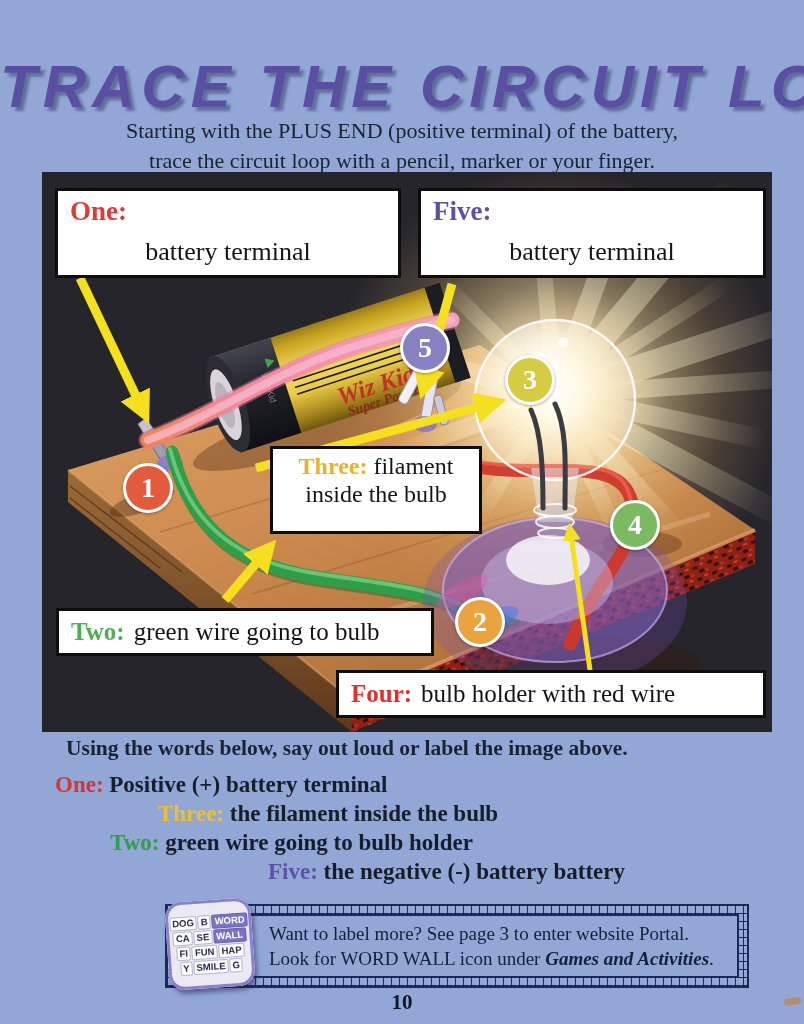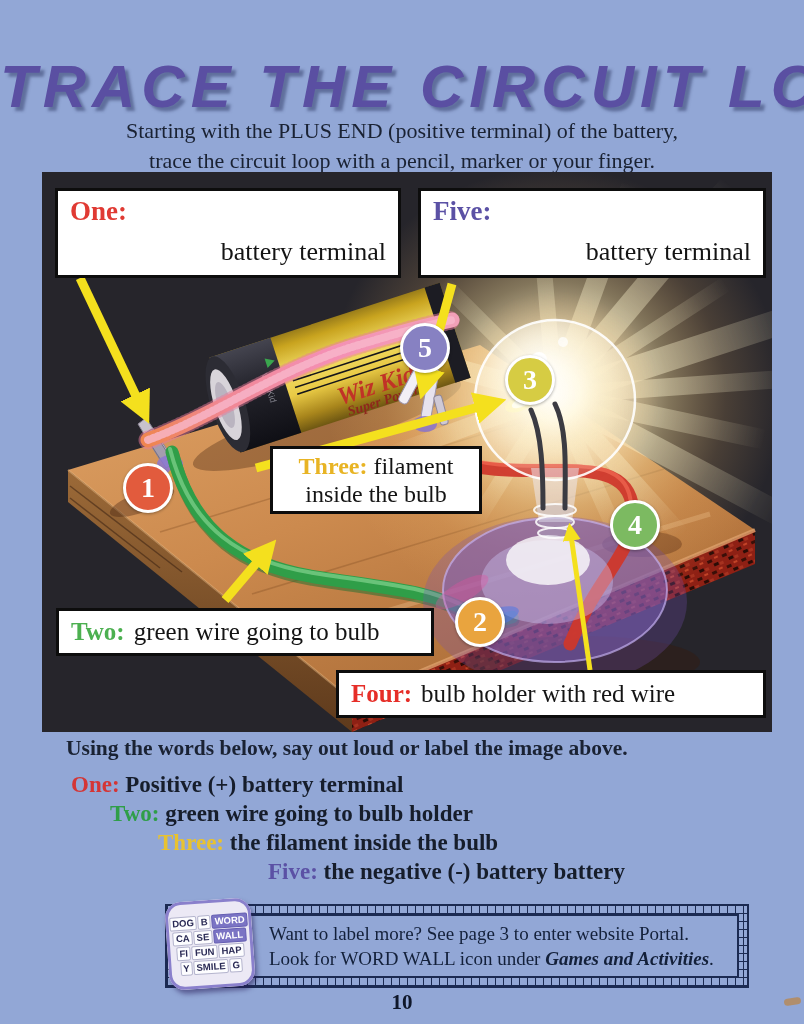--- a/index.html
+++ b/index.html
@@ -29,42 +29,42 @@
   .lblbox{
     position:absolute;background:#ffffff;border:3px solid #0d0d0d;
     box-sizing:border-box;color:#141414;z-index:3;
   }
   .lblbox .tag{font-weight:bold;}
   .box-one,.box-five{
     display:flex;flex-direction:column;justify-content:space-between;
     padding:5px 12px 8px 12px;font-size:26px;
   }
   .box-one .tag,.box-five .tag{font-size:27px;}
-  .box-one .txt,.box-five .txt{text-align:right;}
+  .box-one .txt,.box-five .txt{text-align:center;}
   .box-three{
     font-size:24px;line-height:28px;text-align:center;padding:3px 6px;
   }
   .box-two,.box-four{
     font-size:25px;display:flex;align-items:center;padding:2px 12px;gap:9px;
     white-space:nowrap;
   }
   .marker{
     position:absolute;width:44px;height:44px;border-radius:50%;
     border:3px solid #ffffff;box-sizing:content-box;
     display:flex;align-items:center;justify-content:center;
     color:#fff;font-weight:bold;font-size:28px;z-index:2;
     box-shadow:0 1px 3px rgba(0,0,0,.35);
   }
   
   .instruction{
     position:absolute;left:54px;top:736px;font-size:21.5px;font-weight:bold;color:#1a2233;margin-left:12px;
   }
   .word-list{position:absolute;left:0;top:770px;width:804px;}
   .wl-row{font-size:23px;line-height:29px;font-weight:bold;color:#161d2b;white-space:nowrap;}
-  .wl-0{padding-left:55px;margin-left:16px;}
+  .wl-0{padding-left:55px;}
   .wl-1{padding-left:110px;}
   .wl-2{padding-left:158px;}
   .wl-3{padding-left:215px;}
   .wl-4{padding-left:268px;}
   
   .footer{position:absolute;left:165px;top:904px;width:584px;height:84px;}
   .footer-frame{
     position:absolute;left:0;top:0;right:0;bottom:0;
     border:2px solid #1b2a52;background-color:#92a7d6;
     background-image:
@@ -309,21 +309,21 @@
   </svg>
 
   <div class="lblbox box-one" style="left:13px;top:16px;width:346px;height:90px;">
     <span class="tag" style="color: rgb(224, 58, 51);">One:</span>
     <span class="txt">battery terminal</span>
   </div>
   <div class="lblbox box-five" style="left:376px;top:16px;width:348px;height:90px;">
     <span class="tag" style="color: rgb(91, 81, 165);">Five:</span>
     <span class="txt">battery terminal</span>
   </div>
-  <div class="lblbox box-three" style="left:228px;top:274px;width:212px;height:68px;">
+  <div class="lblbox box-three" style="left:228px;top:274px;width:212px;height:88px;">
     <div>
       <span class="tag" style="color: rgb(232, 180, 36);">Three:</span>
       <span>filament</span>
     </div>
     <div>inside the bulb</div>
   </div>
   <div class="lblbox box-two" style="left:14px;top:436px;width:378px;height:48px;">
     <span class="tag" style="color: rgb(76, 176, 80);">Two:</span>
     <span>green wire going to bulb</span>
   </div>
@@ -339,27 +339,27 @@
   <div class="marker" style="left: 358px; top: 151px; background-color: rgb(135, 129, 194);">5</div>
 </div>
 
 <div class="instruction">Using the words below, say out loud or label the image above.</div>
 
 <div class="word-list">
   <div class="wl-row wl-0">
     <span class="tag" style="font-weight: bold; color: rgb(212, 53, 53);">One:</span>
     <span>Positive (+) battery terminal</span>
   </div>
+  <div class="wl-row wl-2">
+    <span style="font-weight: bold; color: rgb(232, 194, 48);">Three:</span>
+    <span>the filament inside the bulb</span>
+  </div>
   <div class="wl-row wl-1">
     <span style="font-weight: bold; color: rgb(47, 158, 72);">Two:</span>
     <span>green wire going to bulb holder</span>
-  </div>
-  <div class="wl-row wl-2">
-    <span style="font-weight: bold; color: rgb(232, 194, 48);">Three:</span>
-    <span>the filament inside the bulb</span>
   </div>
   <div class="wl-row wl-4">
     <span style="font-weight: bold; color: rgb(91, 81, 165);">Five:</span>
     <span>the negative (-) battery battery</span>
   </div>
 </div>
 
 <div class="footer">
   <div class="footer-frame">
     <div class="footer-inner">

